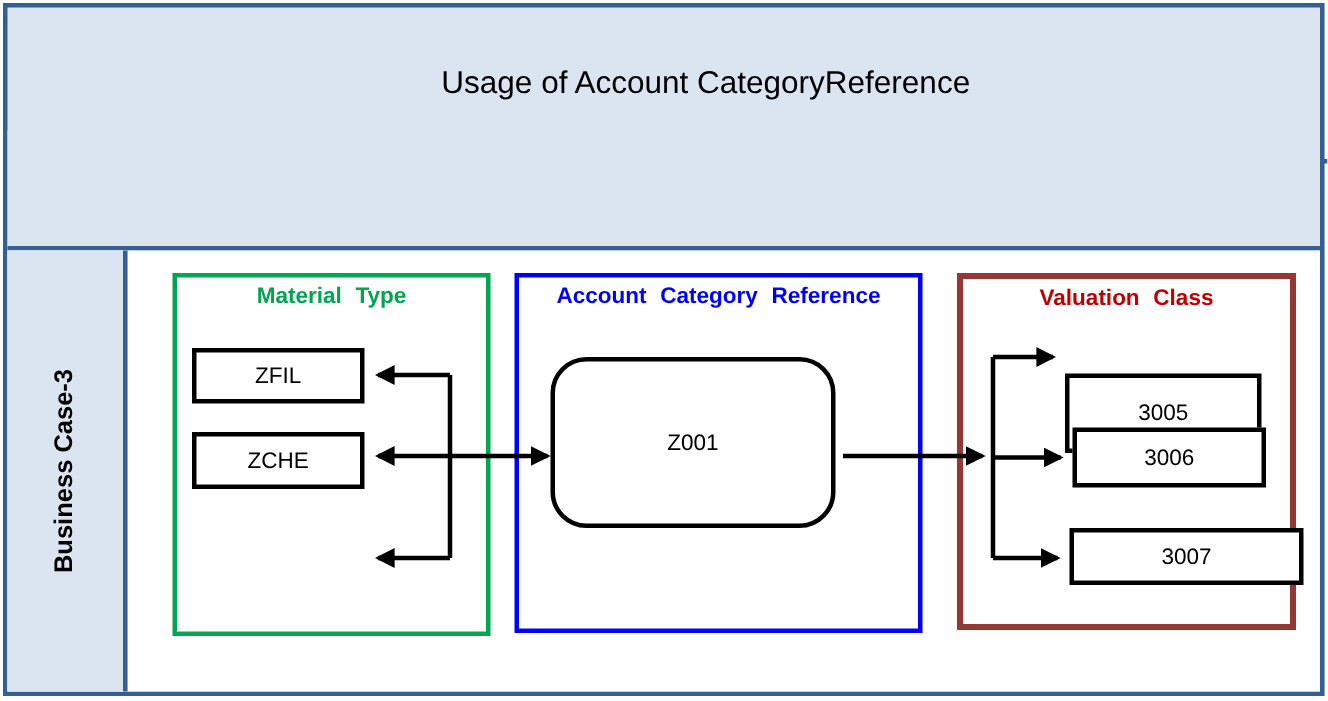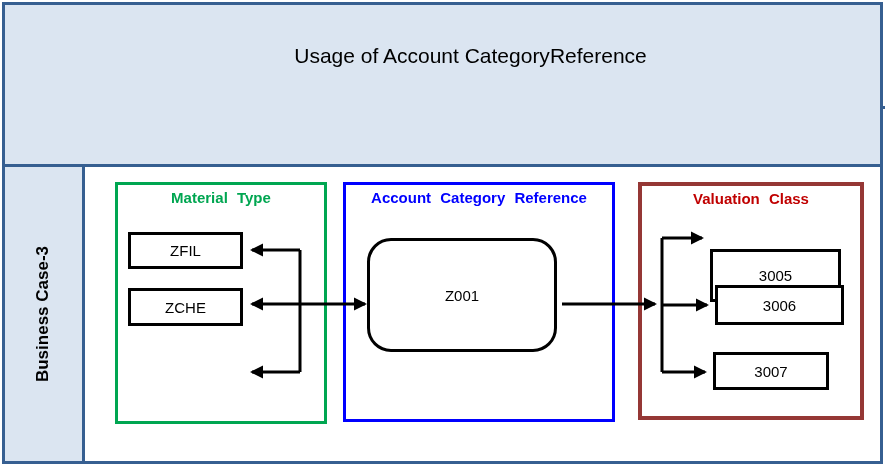--- a/index.html
+++ b/index.html
@@ -46,21 +46,21 @@
   .node{
     position:absolute;box-sizing:border-box;border:3px solid #000;background:#fff;
     display:flex;align-items:center;justify-content:center;font-size:15px;
   }
   .n-zrom{left:123px;top:65px;width:115px;height:37px;}
   .n-zche{left:123px;top:121px;width:115px;height:38px;}
   .n-zfil{left:123px;top:186px;width:115px;height:37px;}
   .n-z001{left:362px;top:71px;width:190px;height:114px;border-radius:24px;}
   .n-3005{left:705px;top:50px;width:131px;height:53px;margin-top:32px;}
   .n-3006{left:710px;top:118px;width:129px;height:40px;}
-  .n-3007{left:708px;top:185px;width:116px;height:38px;}
+  .n-3007{left:708px;top:185px;width:156px;height:38px;}
   .connector-layer{
     position:absolute;left:0;top:0;width:875px;height:294px;pointer-events:none;
   }
 </style>
 </head>
 <body>
 
 <div class="page">
   <div class="frame">
 

